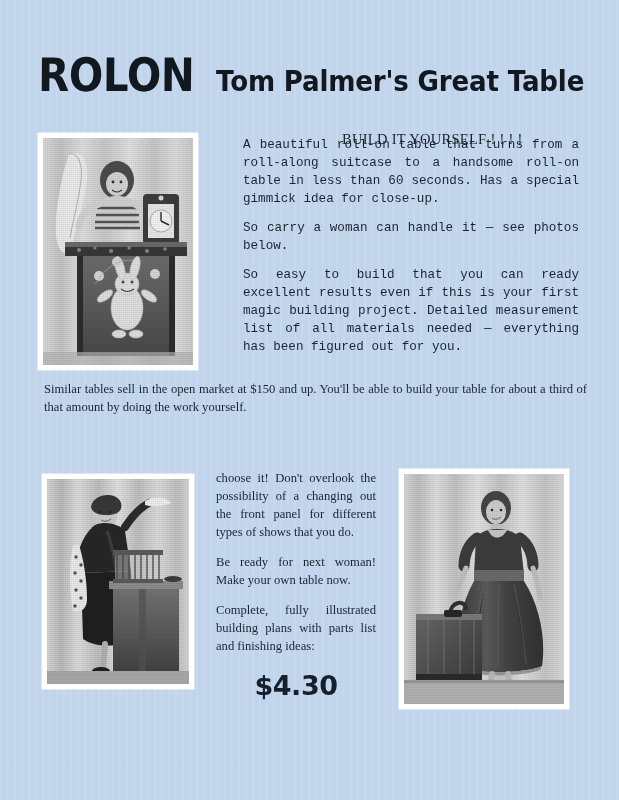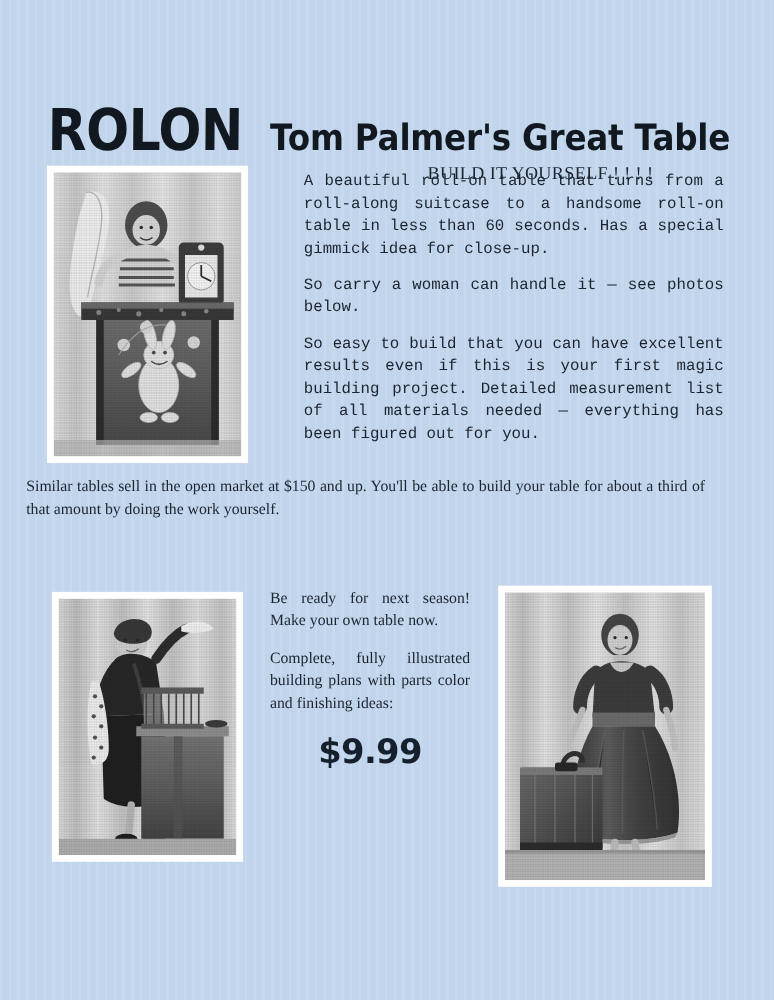--- a/index.html
+++ b/index.html
@@ -27,21 +27,21 @@
     background:
       repeating-linear-gradient(90deg,
         rgba(255,255,255,0.045) 0px,
         rgba(255,255,255,0.045) 2px,
         rgba(0,0,0,0.012) 2px,
         rgba(0,0,0,0.012) 7px);
   }
 
   
   .masthead {
-    padding-top: 81px;
+    padding-top: 52px;
     line-height: 1;
     white-space: nowrap;
   }
   .brand {
     font-family: "DejaVu Sans", sans-serif;
     font-weight: 700;
     font-size: 46px;
     letter-spacing: -0.5px;
     color: #111820;
     transform: scaleX(0.88) skewX(-0.5deg);
@@ -120,21 +120,21 @@
   .col-right {
     position: absolute;
     left: 243px;
     top: 136px;
     width: 336px;
     font-family: Liberation Mono, monospace;
   }
 
   .full-width {
     position: absolute;
-    left: 21px;
+    left: 44px;
     top: 380px;
     width: 543px;
   }
 
   .col-middle {
     position: absolute;
     left: 216px;
     top: 469px;
     width: 160px;
   }
@@ -245,21 +245,21 @@
 
         <rect x="0" y="214" width="150" height="13" fill="#b2b2b0" opacity="0.7"></rect>
       </svg>
       <span class="grain"></span>
     </div>
   </div>
 
   <div class="copy col-right">
     <p>A beautiful roll-on table that turns from a roll-along suitcase to a handsome roll-on table in less than 60 seconds. Has a special gimmick idea for close-up.</p>
     <p>So carry a woman can handle it — see photos below.</p>
-    <p>So easy to build that you can have excellent results even if this is your first magic building project. Detailed measurement list of all materials needed — everything has been figured out for you.</p>
+    <p>So easy to build that you can ready excellent results even if this is your first magic building project. Detailed measurement list of all materials needed — everything has been figured out for you.</p>
   </div>
 
   <div class="copy full-width">
     <p>Similar tables sell in the open market at $150 and up. You'll be able to build your table for about a third of that amount by doing the work yourself.</p>
   </div>
 
   <div class="photo" id="photo-woman-table">
     <div class="plate">
       <svg viewBox="0 0 142 205" preserveAspectRatio="none" width="100%" height="100%">
         <defs>
@@ -333,23 +333,24 @@
 
         <ellipse cx="126" cy="100" rx="9" ry="3" fill="#3e3d3a"></ellipse>
 
         <rect x="0" y="192" width="142" height="13" fill="#a8a8a6"></rect>
       </svg>
       <span class="grain"></span>
     </div>
   </div>
 
   <div class="copy col-middle">
-    <p>Be ready for next season! Make your own table now.</p>
-    <p>Complete, fully illustrated building plans with parts color and finishing ideas:</p>
-    <div class="price">$9.99</div>
+    <p>choose it! Don't overlook the possibility of a changing out the front panel for different types of shows that you do.</p>
+    <p>Be ready for next woman! Make your own table now.</p>
+    <p>Complete, fully illustrated building plans with parts list and finishing ideas:</p>
+    <div class="price">$4.30</div>
   </div>
 
   <div class="photo" id="photo-woman-case">
     <div class="plate">
       <svg viewBox="0 0 160 230" preserveAspectRatio="none" width="100%" height="100%">
         <defs>
           <linearGradient id="curt3" x1="0" y1="0" x2="1" y2="0">
             <stop offset="0%" stop-color="#d6d6d4"></stop>
             <stop offset="9%" stop-color="#bdbdbb"></stop>
             <stop offset="20%" stop-color="#dcdcda"></stop>

